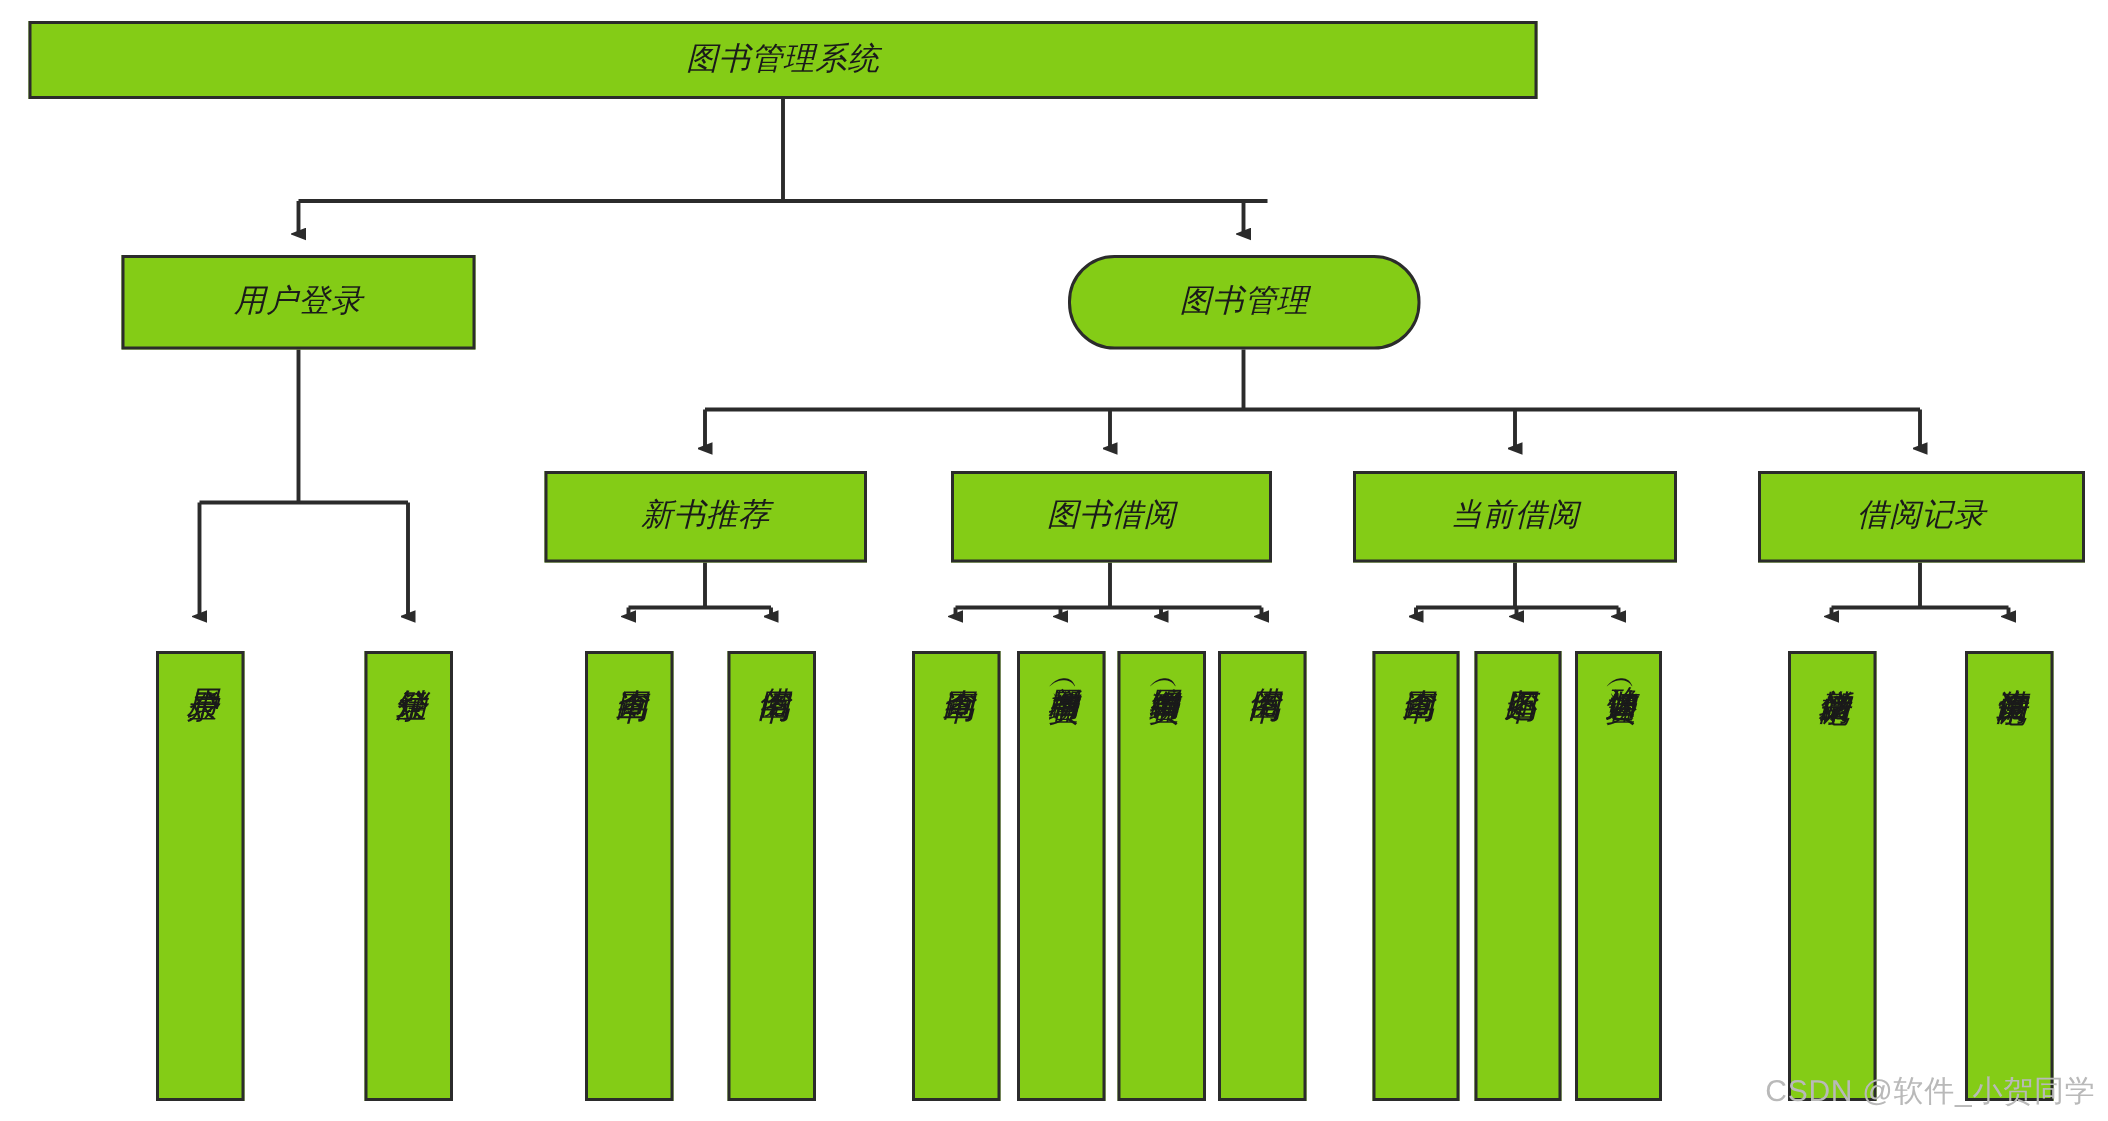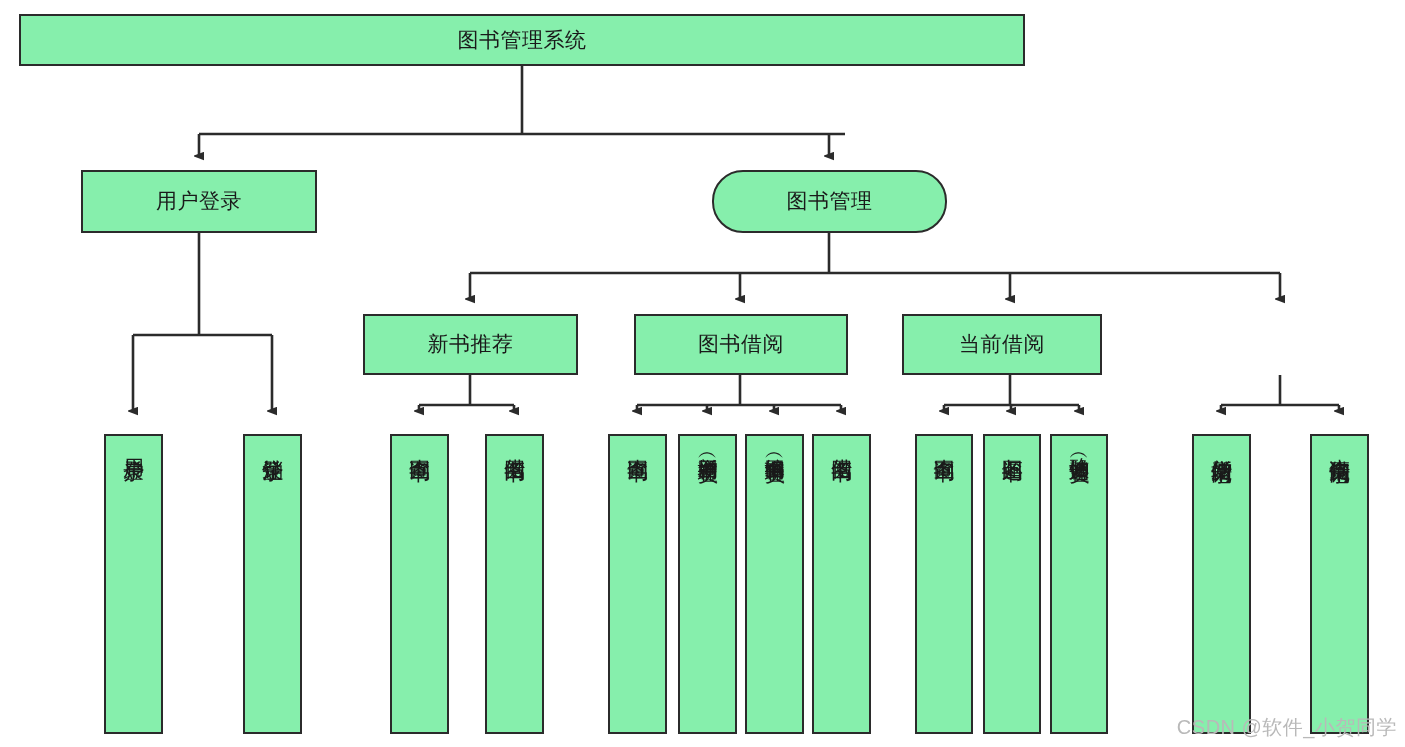--- a/index.html
+++ b/index.html
@@ -21,26 +21,27 @@
     position: absolute;
     left: 0;
     top: 0;
     width: 1405px;
     height: 747px;
     pointer-events: none;
   }
   .node {
     position: absolute;
     box-sizing: border-box;
-    background: #86efac;
+    background: #84cc16;
     border: 2px solid #2b2b2b;
     display: flex;
     align-items: center;
     justify-content: center;
     color: #1a1a1a;
+    font-style: italic;
   }
   .node .label {
     display: block;
     text-align: center;
     line-height: 1.25;
     letter-spacing: 0.5px;
   }
   .node.horiz .label {
     writing-mode: horizontal-tb;
     font-size: 21px;
@@ -136,22 +137,25 @@
   <div class="node horiz" style="left:712px; top:170px; width:235px; height:63px;border-radius:31px;">
     <span class="label">图书管理</span>
   </div>
 
   <div class="node horiz" style="left:363px; top:314px; width:215px; height:61px;">
     <span class="label">新书推荐</span>
   </div>
   <div class="node horiz" style="left:634px; top:314px; width:214px; height:61px;">
     <span class="label">图书借阅</span>
   </div>
-  <div class="node horiz" style="left:902px; top:314px; width:200px; height:61px;">
+  <div class="node horiz" style="left:902px; top:314px; width:216px; height:61px;">
     <span class="label">当前借阅</span>
+  </div>
+  <div class="node horiz" style="left:1172px; top:314px; width:218px; height:61px;">
+    <span class="label">借阅记录</span>
   </div>
 
   <div class="node vert" style="left:104px; top:434px; width:59px; height:300px;">
     <span class="label">用户登录</span>
   </div>
   <div class="node vert" style="left:243px; top:434px; width:59px; height:300px;">
     <span class="label">注销登录</span>
   </div>
 
   <div class="node vert" style="left:390px; top:434px; width:59px; height:300px;">

